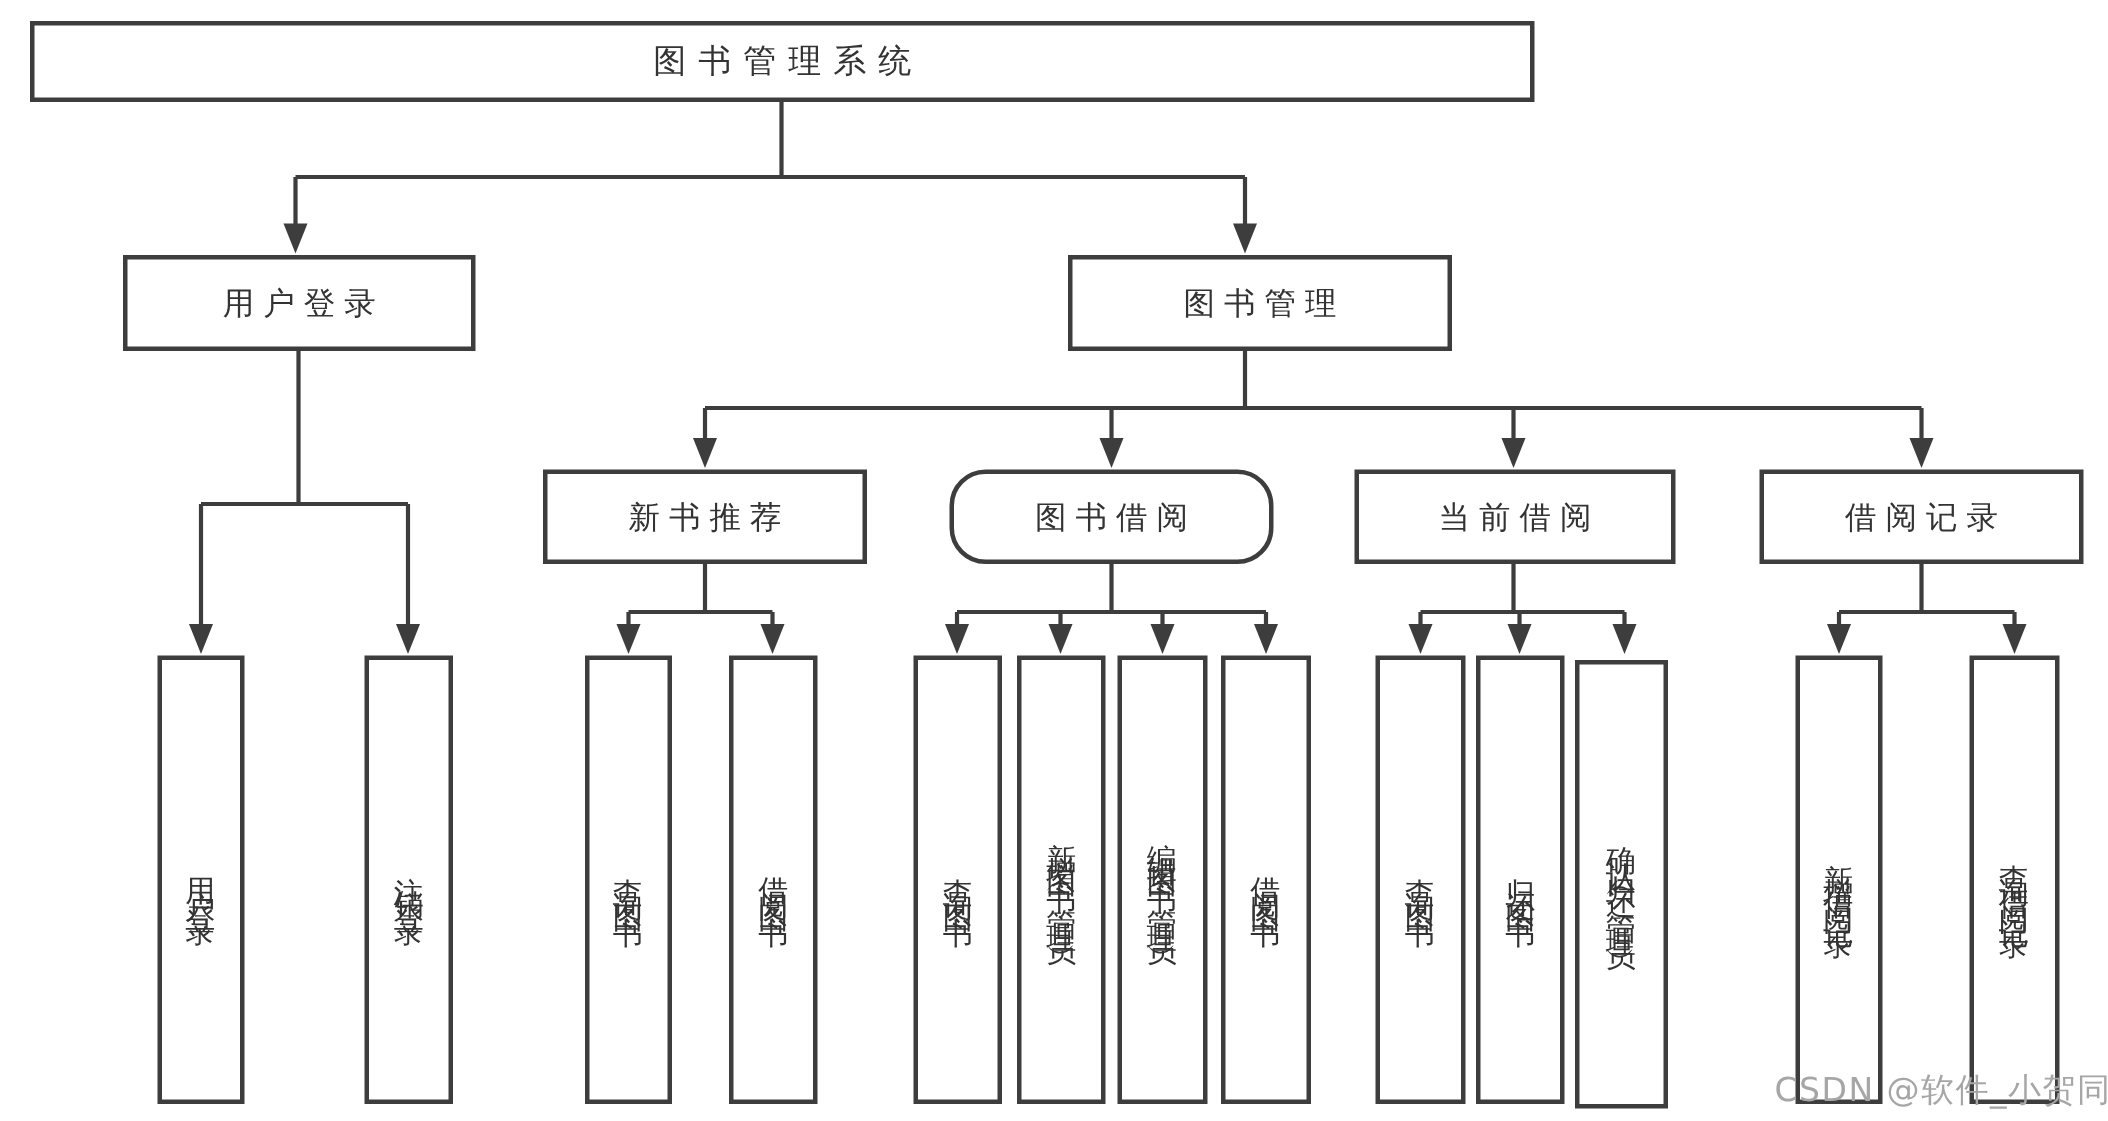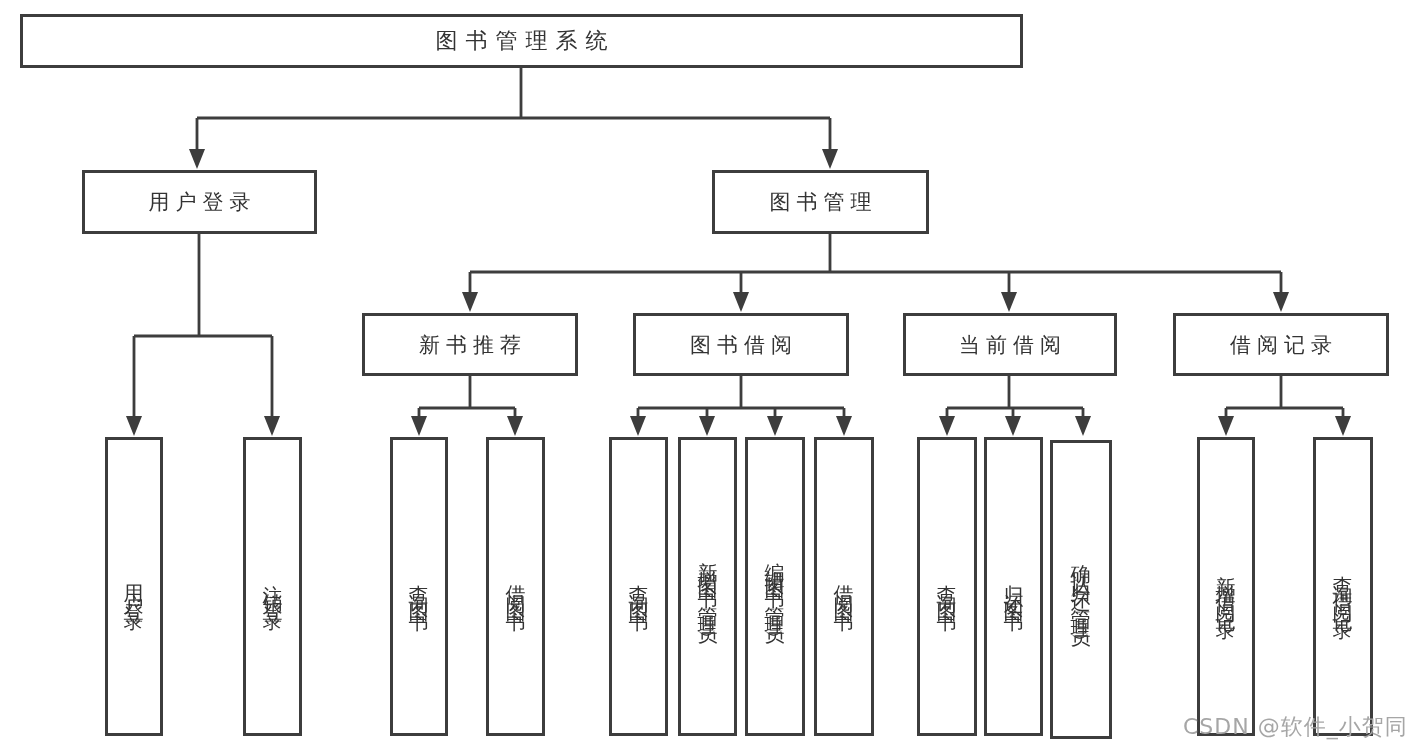--- a/index.html
+++ b/index.html
@@ -102,24 +102,24 @@
       <polygon points="1005,416 1021,416 1013,436"></polygon>
       <polygon points="1075,416 1091,416 1083,436"></polygon>
       <polygon points="1218,416 1234,416 1226,436"></polygon>
       <polygon points="1335,416 1351,416 1343,436"></polygon>
     </g>
   </svg>
 
   <div class="hnode root-node" style="left:20px; top:14px; width:1003px; height:54px;">图书管理系统</div>
 
   <div class="hnode" style="left:82px; top:170px; width:235px; height:64px;">用户登录</div>
-  <div class="hnode" style="left:712px; top:170px; width:217px; height:64px;">图书管理</div>
+  <div class="hnode" style="left:712px; top:170px; width:256px; height:64px;">图书管理</div>
 
   <div class="hnode" style="left:362px; top:313px; width:216px; height:63px;text-align:center;">新书推荐</div>
-  <div class="hnode" style="left:633px; top:313px; width:216px; height:63px;">图书借阅</div>
+  <div class="hnode" style="left:633px; top:313px; width:216px; height:63px;border-radius:24px;">图书借阅</div>
   <div class="hnode" style="left:1173px; top:313px; width:216px; height:63px;">借阅记录</div>
   <div class="hnode" style="left:903px; top:313px; width:214px; height:63px;">当前借阅</div>
 
   <div class="vnode" style="left:105px; width:58px; line-height:52px;">用户登录</div>
   <div class="vnode" style="left:243px; width:59px; line-height:53px;">注销登录</div>
 
   <div class="vnode" style="left:390px; width:58px; line-height:52px;">查询图书</div>
   <div class="vnode" style="left:486px; width:59px; line-height:53px;">借阅图书</div>
 
   <div class="vnode" style="left:609px; width:59px; line-height:53px;">查询图书</div>

